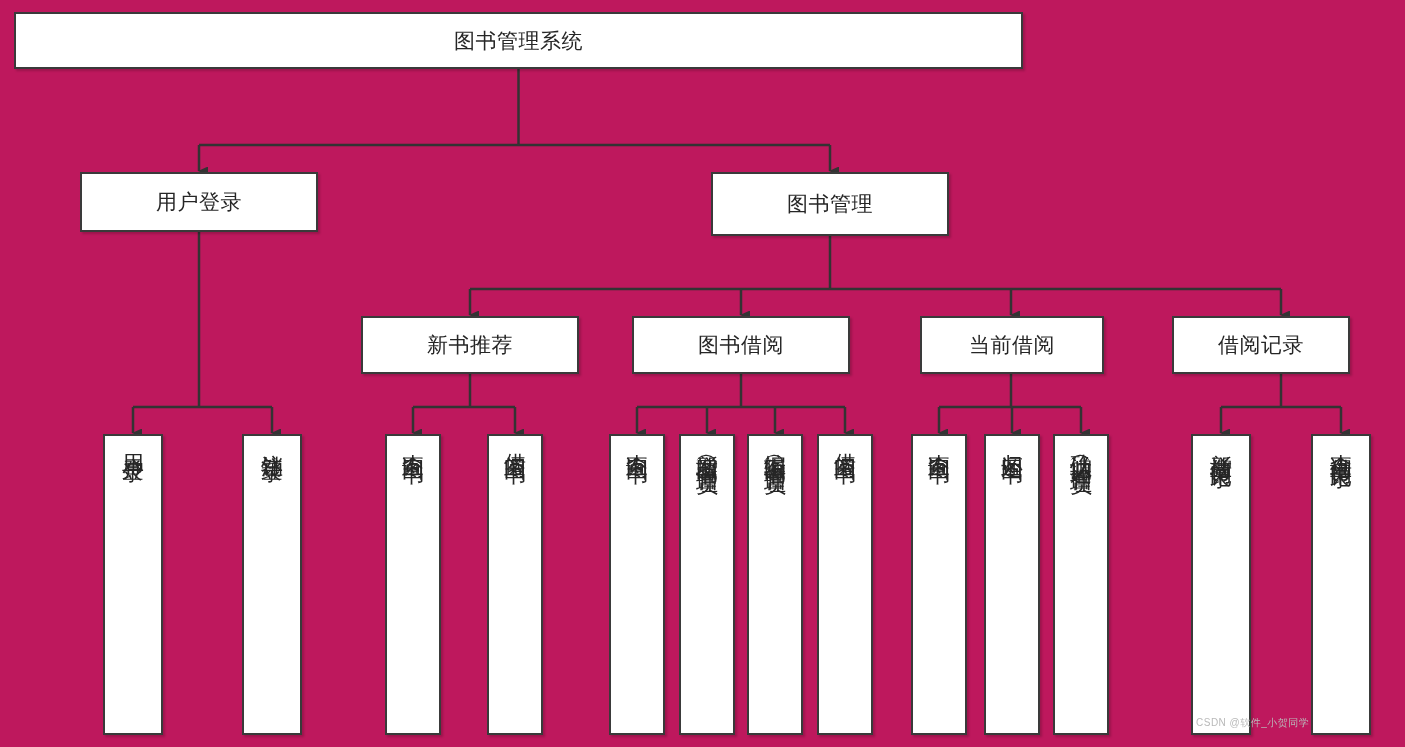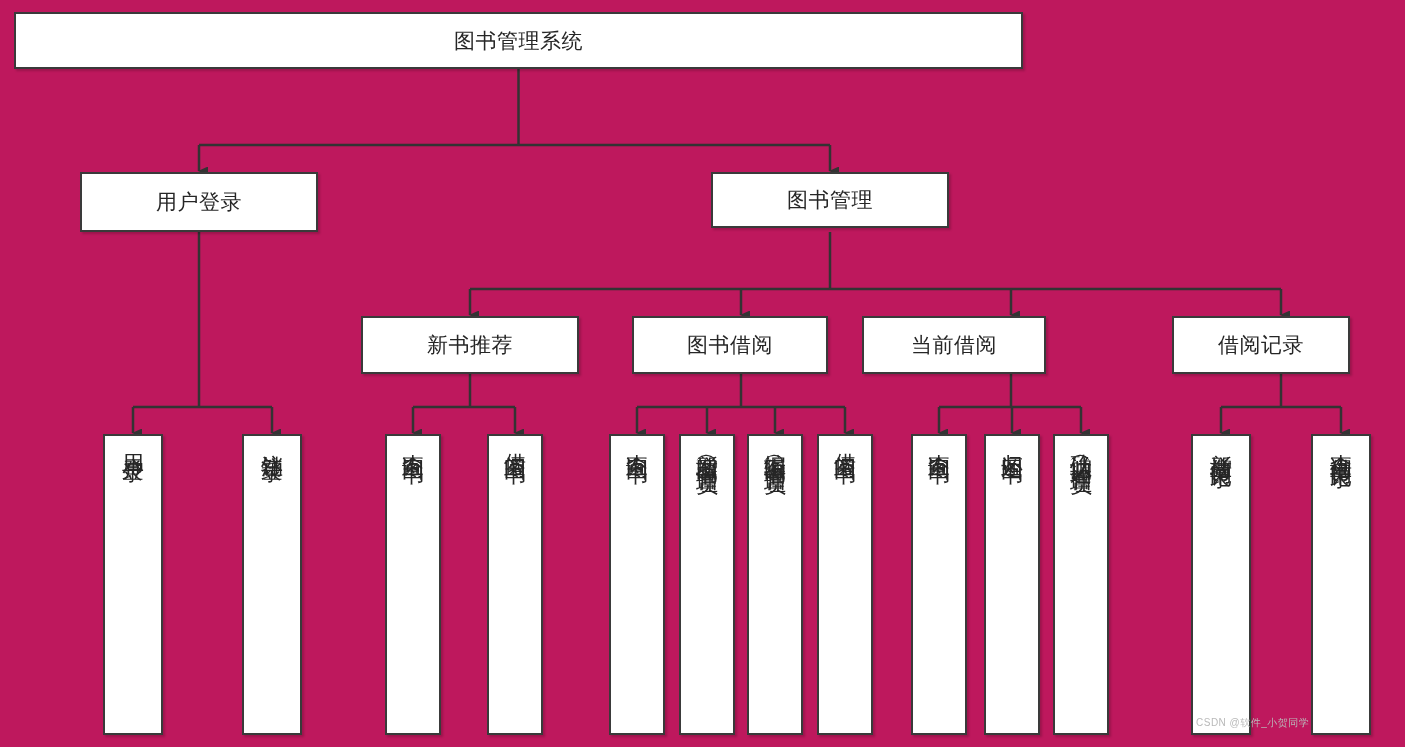--- a/index.html
+++ b/index.html
@@ -112,31 +112,31 @@
       </g>
   </svg>
 
   <div class="node" id="n-root" style="left: 14px; top: 12px; width: 1009px; height: 57px;">
     <span class="label-h">图书管理系统</span>
   </div>
 
   <div class="node" id="n-user-login" style="left: 80px; top: 172px; width: 238px; height: 60px;">
     <span class="label-h">用户登录</span>
   </div>
-  <div class="node" id="n-book-management" style="left: 711px; top: 172px; width: 238px; height: 56px;">
+  <div class="node" id="n-book-management" style="left: 711px; top: 172px; width: 238px; height: 64px;">
     <span class="label-h">图书管理</span>
   </div>
 
   <div class="node" id="n-new-book-recommend" style="left: 361px; top: 316px; width: 218px; height: 58px; text-align: right;">
     <span class="label-h">新书推荐</span>
   </div>
-  <div class="node" id="n-book-borrow" style="left: 632px; top: 316px; width: 196px; height: 58px;">
+  <div class="node" id="n-book-borrow" style="left: 632px; top: 316px; width: 218px; height: 58px;">
     <span class="label-h">图书借阅</span>
   </div>
-  <div class="node" id="n-current-borrow" style="left: 862px; top: 316px; width: 184px; height: 58px; align-items: center;">
+  <div class="node" id="n-current-borrow" style="left: 920px; top: 316px; width: 184px; height: 58px; align-items: center;">
     <span class="label-h">当前借阅</span>
   </div>
   <div class="node" id="n-borrow-record" style="left: 1172px; top: 316px; width: 178px; height: 58px;">
     <span class="label-h">借阅记录</span>
   </div>
 
   <div class="node vertical" id="n-leaf-user-login" style="left: 103px; top: 434px; width: 60px; height: 301px;">
     <span class="label-v">用户登录</span>
   </div>
   <div class="node vertical" id="n-leaf-logout-login" style="left: 242px; top: 434px; width: 60px; height: 301px;">

